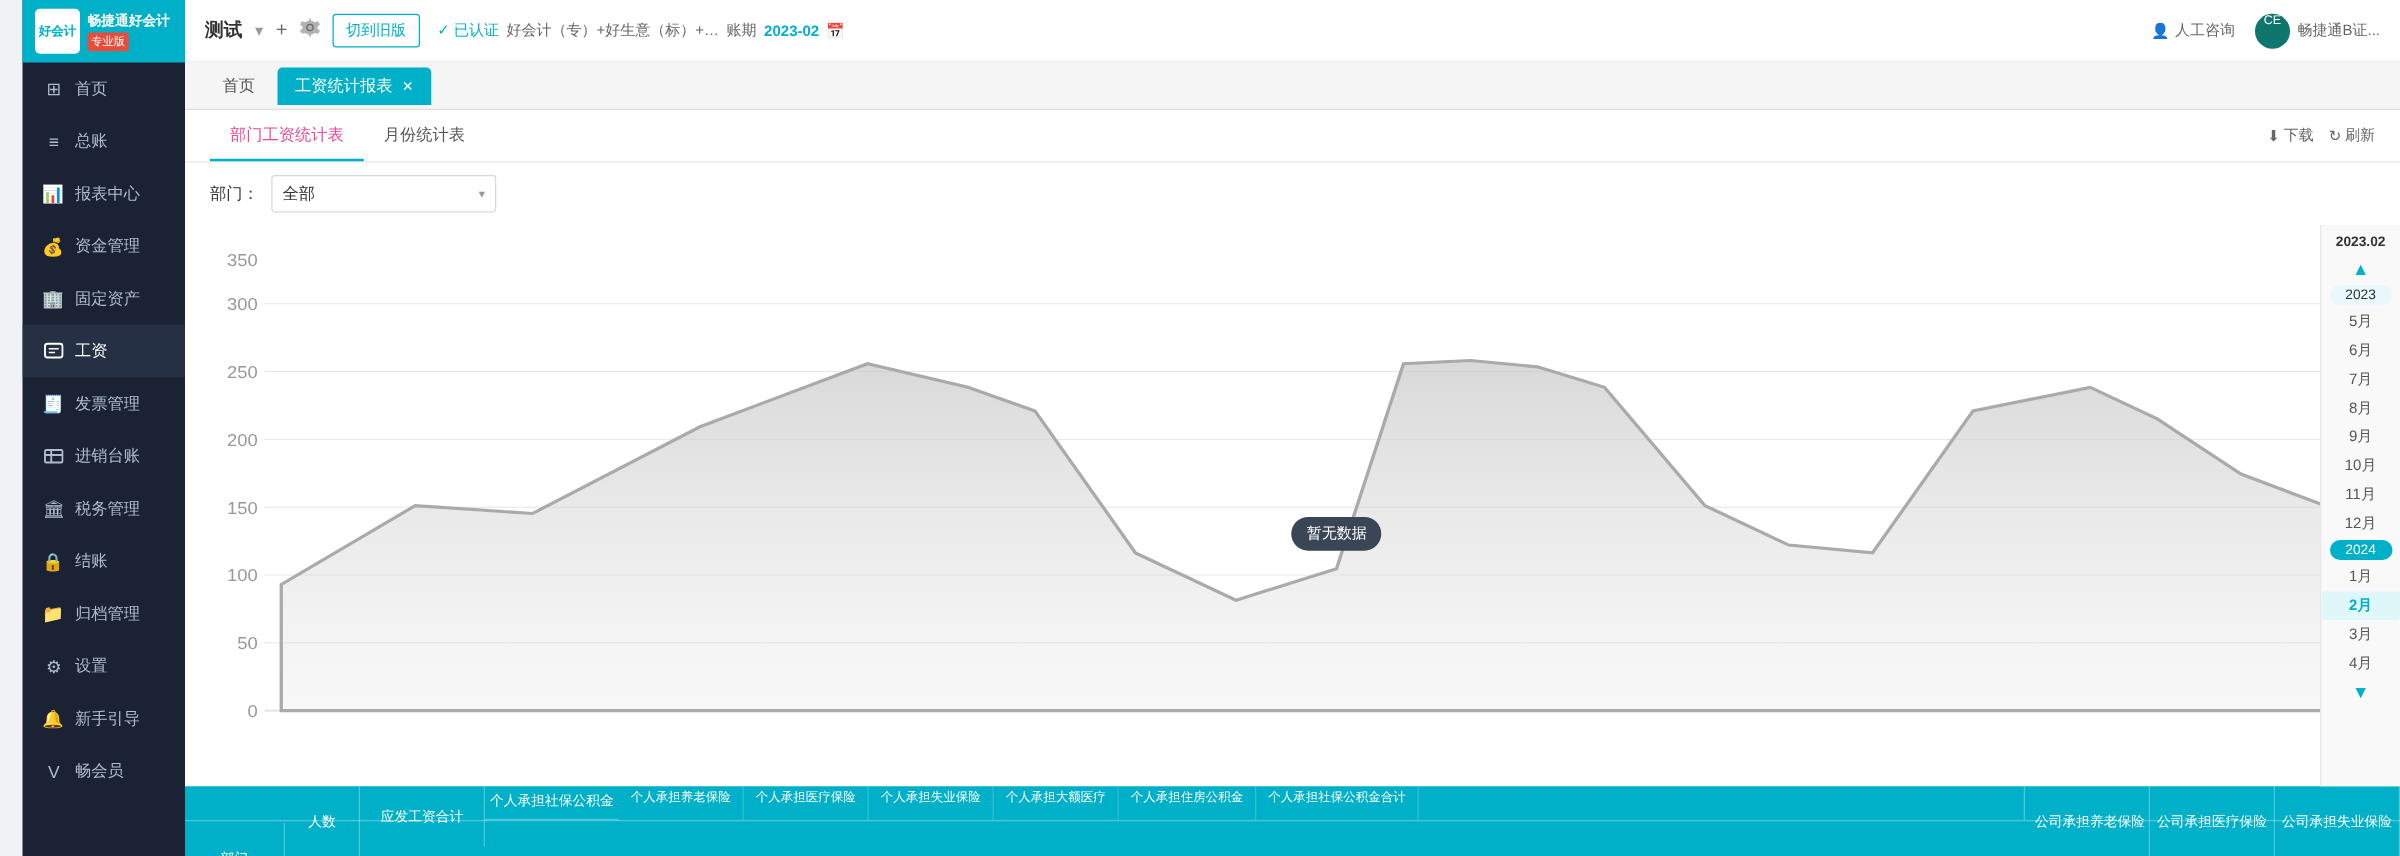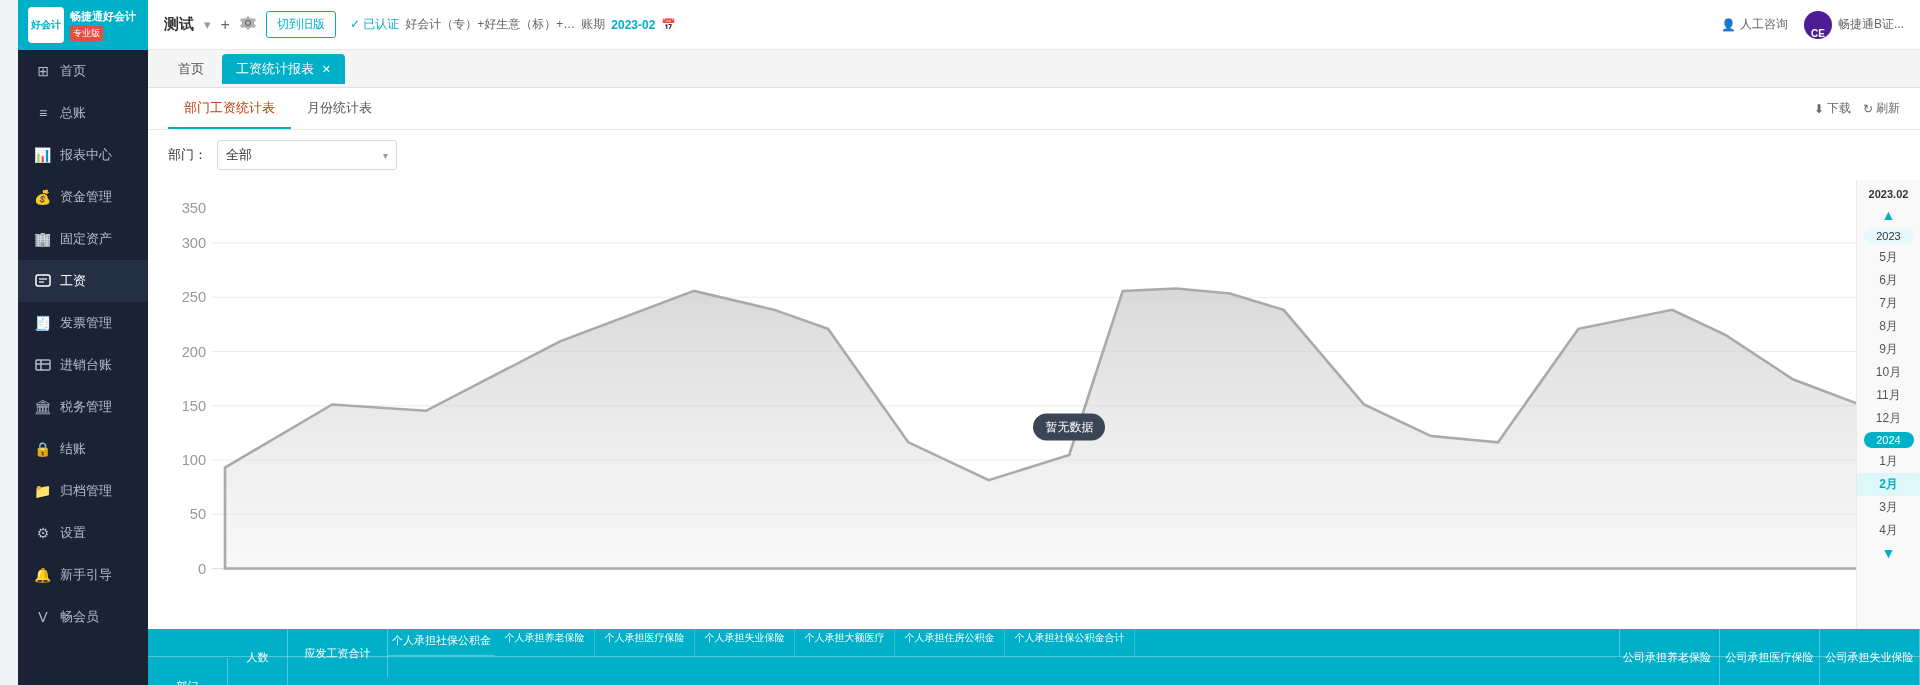--- a/index.html
+++ b/index.html
@@ -129,27 +129,27 @@
       align-items: center;
       gap: 4px;
       font-size: 12px;
       color: #666;
       cursor: pointer;
     }
     .user-avatar {
       width: 28px;
       height: 28px;
       border-radius: 50%;
-      background: #4c1d95;
-      display: flex;
-      align-items: flex-end;
+      background: #0f766e;
+      display: flex;
+      align-items: flex-start;
       justify-content: center;
       font-size: 10px;
       color: white;
-      font-weight: bold;
+      font-weight: normal;
     }
 
     
     .tabs-bar {
       background: #f5f5f5;
       border-bottom: 1px solid #e0e0e0;
       display: flex;
       align-items: center;
       padding: 0 16px;
       height: 38px;
@@ -196,21 +196,21 @@
     }
     .sub-tab {
       padding: 10px 16px;
       font-size: 13px;
       cursor: pointer;
       color: #555;
       border-bottom: 2px solid transparent;
       margin-bottom: -1px;
     }
     .sub-tab.active {
-      color: #c2410c;
+      color: #ec4899;
       border-bottom: 2px solid #00b0c8;
     }
     .sub-tab-actions {
       margin-left: auto;
       display: flex;
       gap: 12px;
     }
     .action-btn {
       font-size: 12px;
       color: #666;
@@ -595,21 +595,21 @@
           <div style="text-align:center;padding:4px;border-bottom:1px solid rgba(255,255,255,0.3);font-size:11px;">个人承担社保公积金</div>
           <div style="display:flex;flex:1;">
             <div class="th-sub-cell" style="width:100px;">个人承担养老保险</div>
             <div class="th-sub-cell" style="width:100px;">个人承担医疗保险</div>
             <div class="th-sub-cell" style="width:100px;">个人承担失业保险</div>
             <div class="th-sub-cell" style="width:100px;">个人承担大额医疗</div>
             <div class="th-sub-cell" style="width:110px;">个人承担住房公积金</div>
             <div class="th-sub-cell" style="width:130px;">个人承担社保公积金合计</div>
           </div>
         </div>
-        <div class="th-cell" style="width:100px;height:56px;display:flex;align-items:center;justify-content:flex-end;border-right:1px solid rgba(255,255,255,0.3);text-align:center;">
+        <div class="th-cell" style="width:100px;height:56px;display:flex;align-items:center;justify-content:flex-start;border-right:1px solid rgba(255,255,255,0.3);text-align:center;">
           <span>公司承担养老保险</span>
         </div>
         <div class="th-cell" style="width:100px;height:56px;display:flex;align-items:center;justify-content:center;border-right:1px solid rgba(255,255,255,0.3);text-align:left;font-family:Liberation Mono, monospace;">
           <span>公司承担医疗保险</span>
         </div>
         <div class="th-cell" style="width:100px;height:56px;display:flex;align-items:center;justify-content:center;text-align:center;">
           <span>公司承担失业保险</span>
         </div>
       </div>
     </div>

